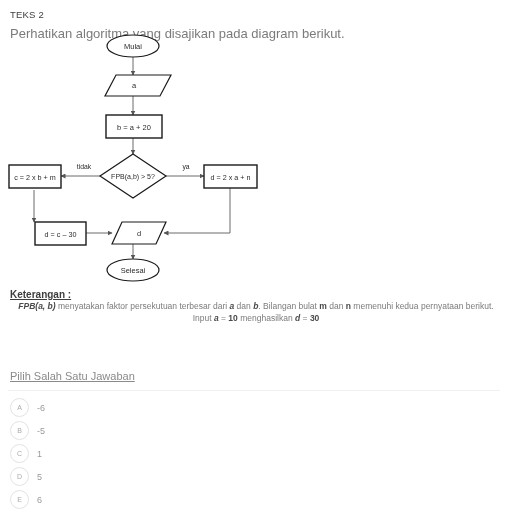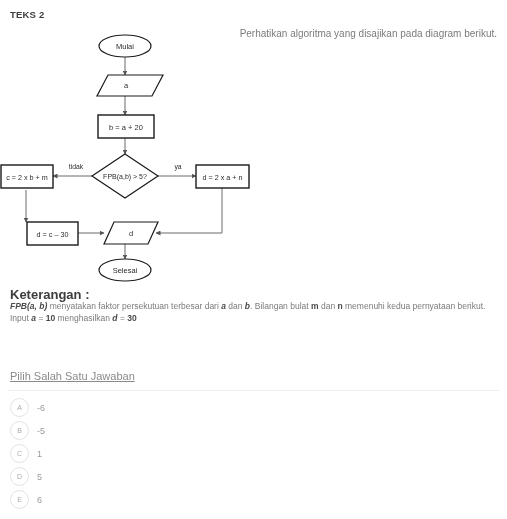--- a/index.html
+++ b/index.html
@@ -18,65 +18,67 @@
 
   
   .q-header {
     position: absolute;
     left: 10px;
     top: 8px;
     width: 487px;
   }
   .q-title {
     font-size: 9.5px;
-    font-weight: bold;
+    font-weight: normal;
     color: #3d3d3d;
     letter-spacing: 0.2px;
     line-height: 13px;
   }
   .q-intro {
-    font-size: 10px;
+    font-size: 13px;
     color: #7b7b7b;
     line-height: 14px;
     margin-top: 6px;
-    text-align: right;
   }
 
   
   .flow-wrap {
     position: absolute;
     left: 0px;
     top: 30px;
     width: 300px;
     height: 255px;
+    padding-left: 8px;
   }
   .flow-svg { display: block; }
   .flow-svg text {
     font-family: "Liberation Sans", sans-serif;
     fill: #2b2b2b;
   }
 
   
   .keterangan {
     position: absolute;
     left: 10px;
     top: 289px;
     width: 492px;
   }
   .ket-title {
-    font-size: 13px;
+    font-size: 10px;
     font-weight: bold;
     color: #3d3d3d;
     line-height: 12px;
+    text-decoration: underline;
   }
   .ket-line {
     font-size: 8.5px;
     color: #7b7b7b;
     line-height: 11.5px;
     white-space: nowrap;
+    text-align: center;
   }
   .mi { font-style: italic; font-weight: bold; color: #4a4a4a; }
   .mb { font-weight: bold; color: #4a4a4a; }
 
   
   .answer-head {
     position: absolute;
     left: 10px;
     top: 369px;
     width: 492px;

